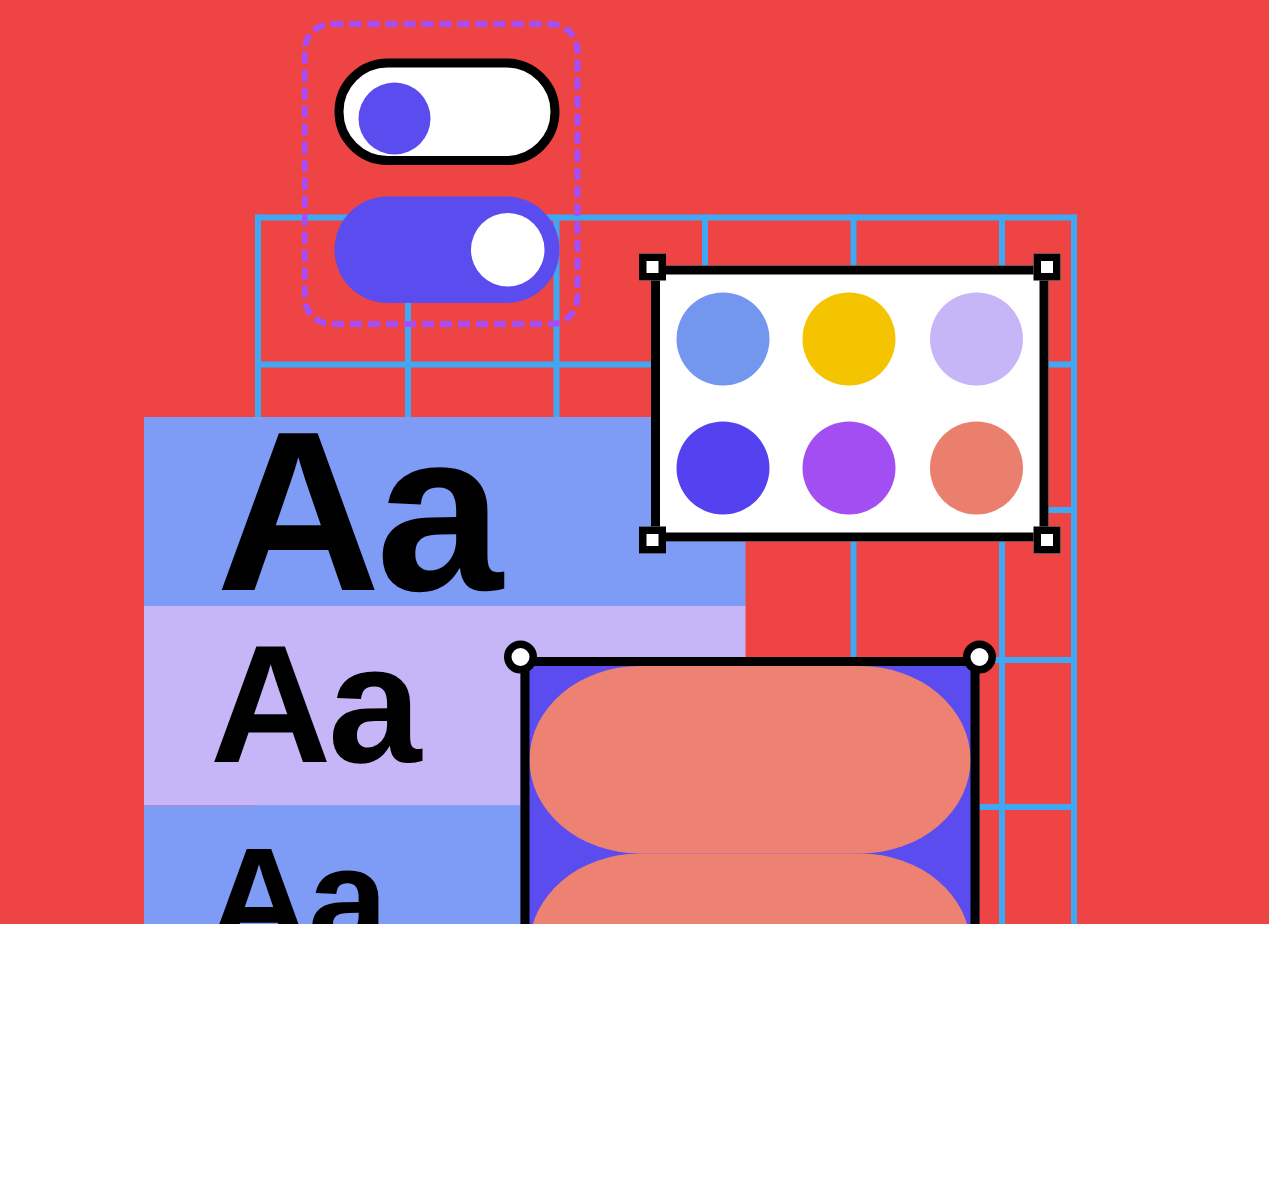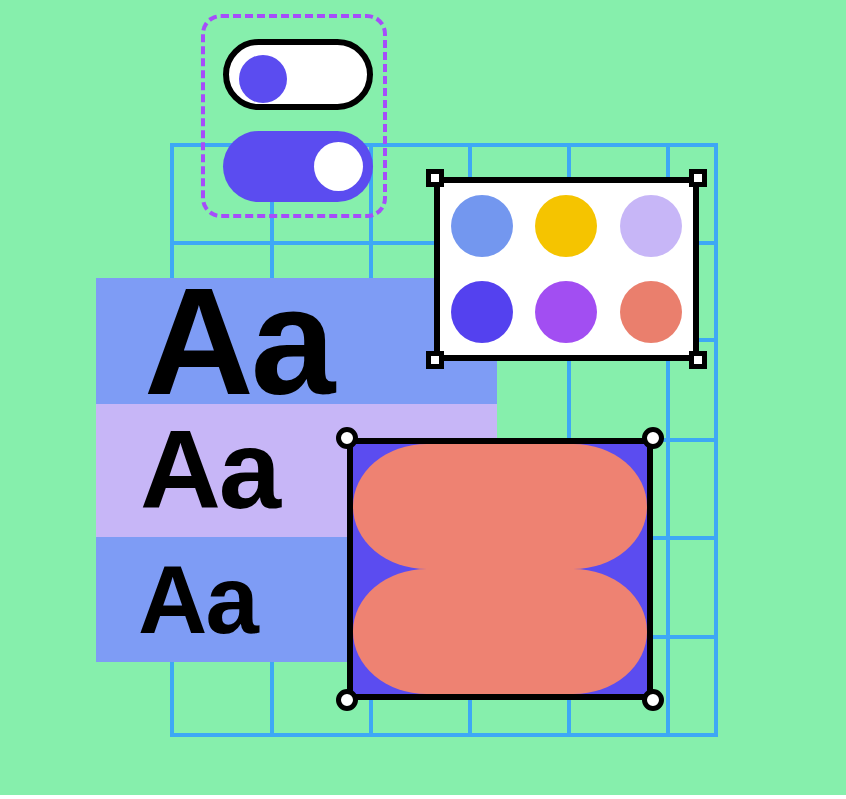--- a/index.html
+++ b/index.html
@@ -6,22 +6,22 @@
     margin: 0;
     padding: 0;
     background: #ffffff;
   }
   body {
     font-family: "Liberation Sans", sans-serif;
   }
   #canvas {
     position: relative;
     width: 846px;
-    height: 795px;
-    background: #86efac;
+    height: 616px;
+    background: #ef4444;
     overflow: hidden;
     text-decoration: underline;
   }
 
   
   #grid-layer {
     position: absolute;
     left: 0; top: 0;
     width: 846px;
     height: 799px;

